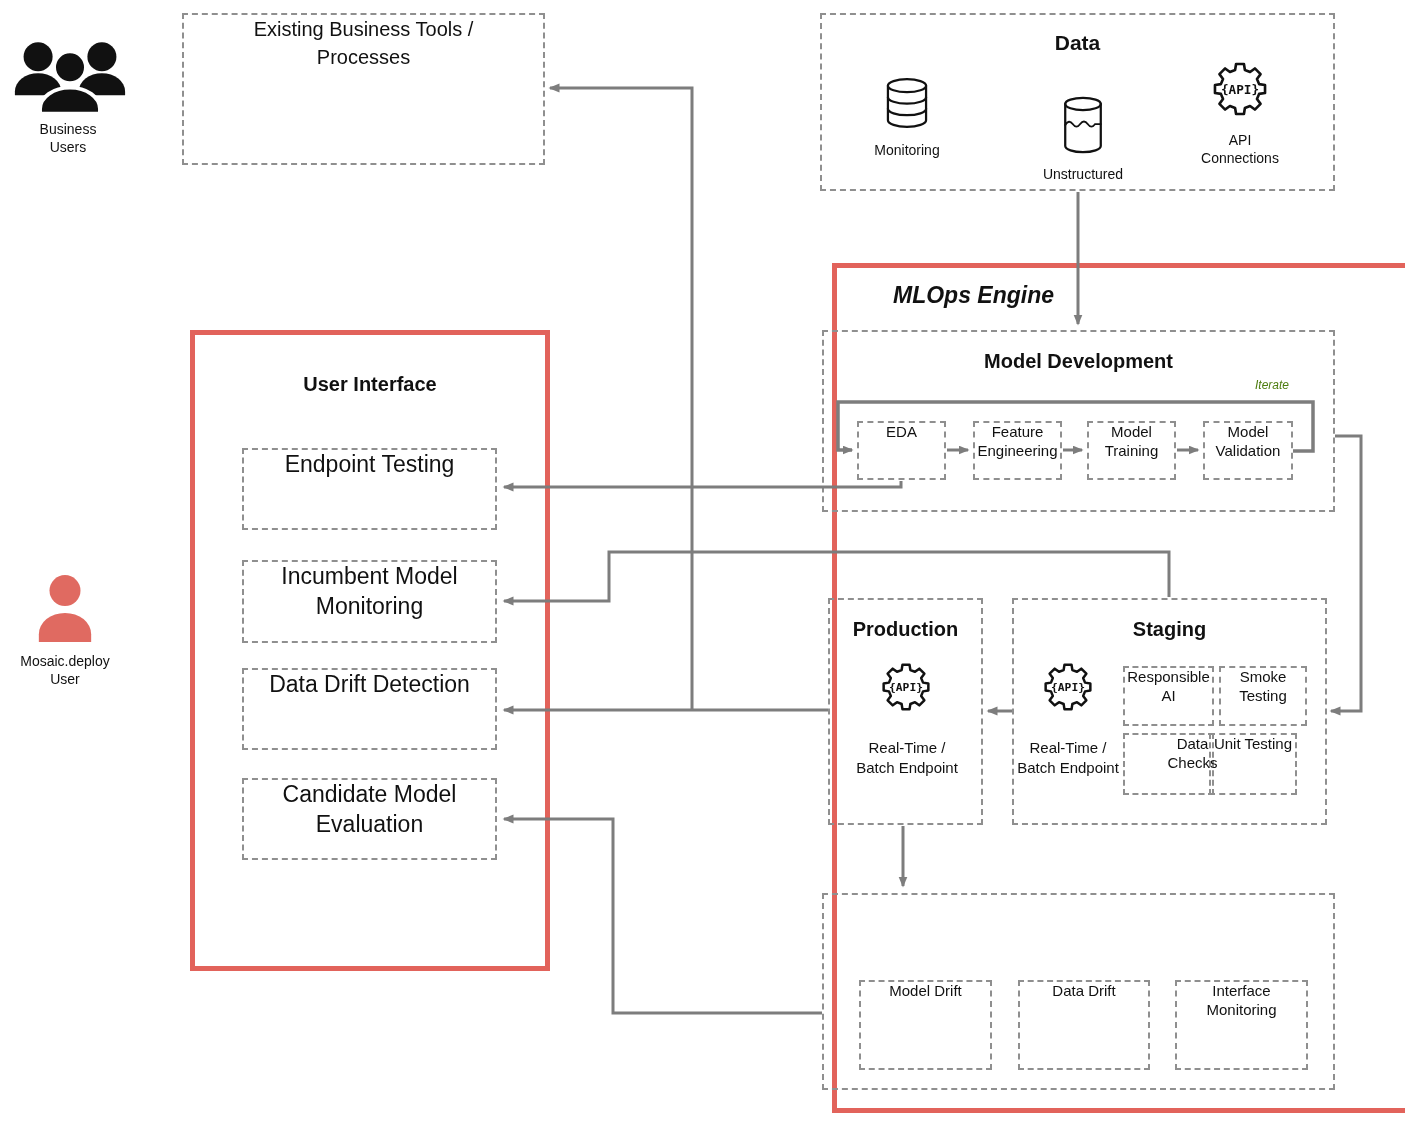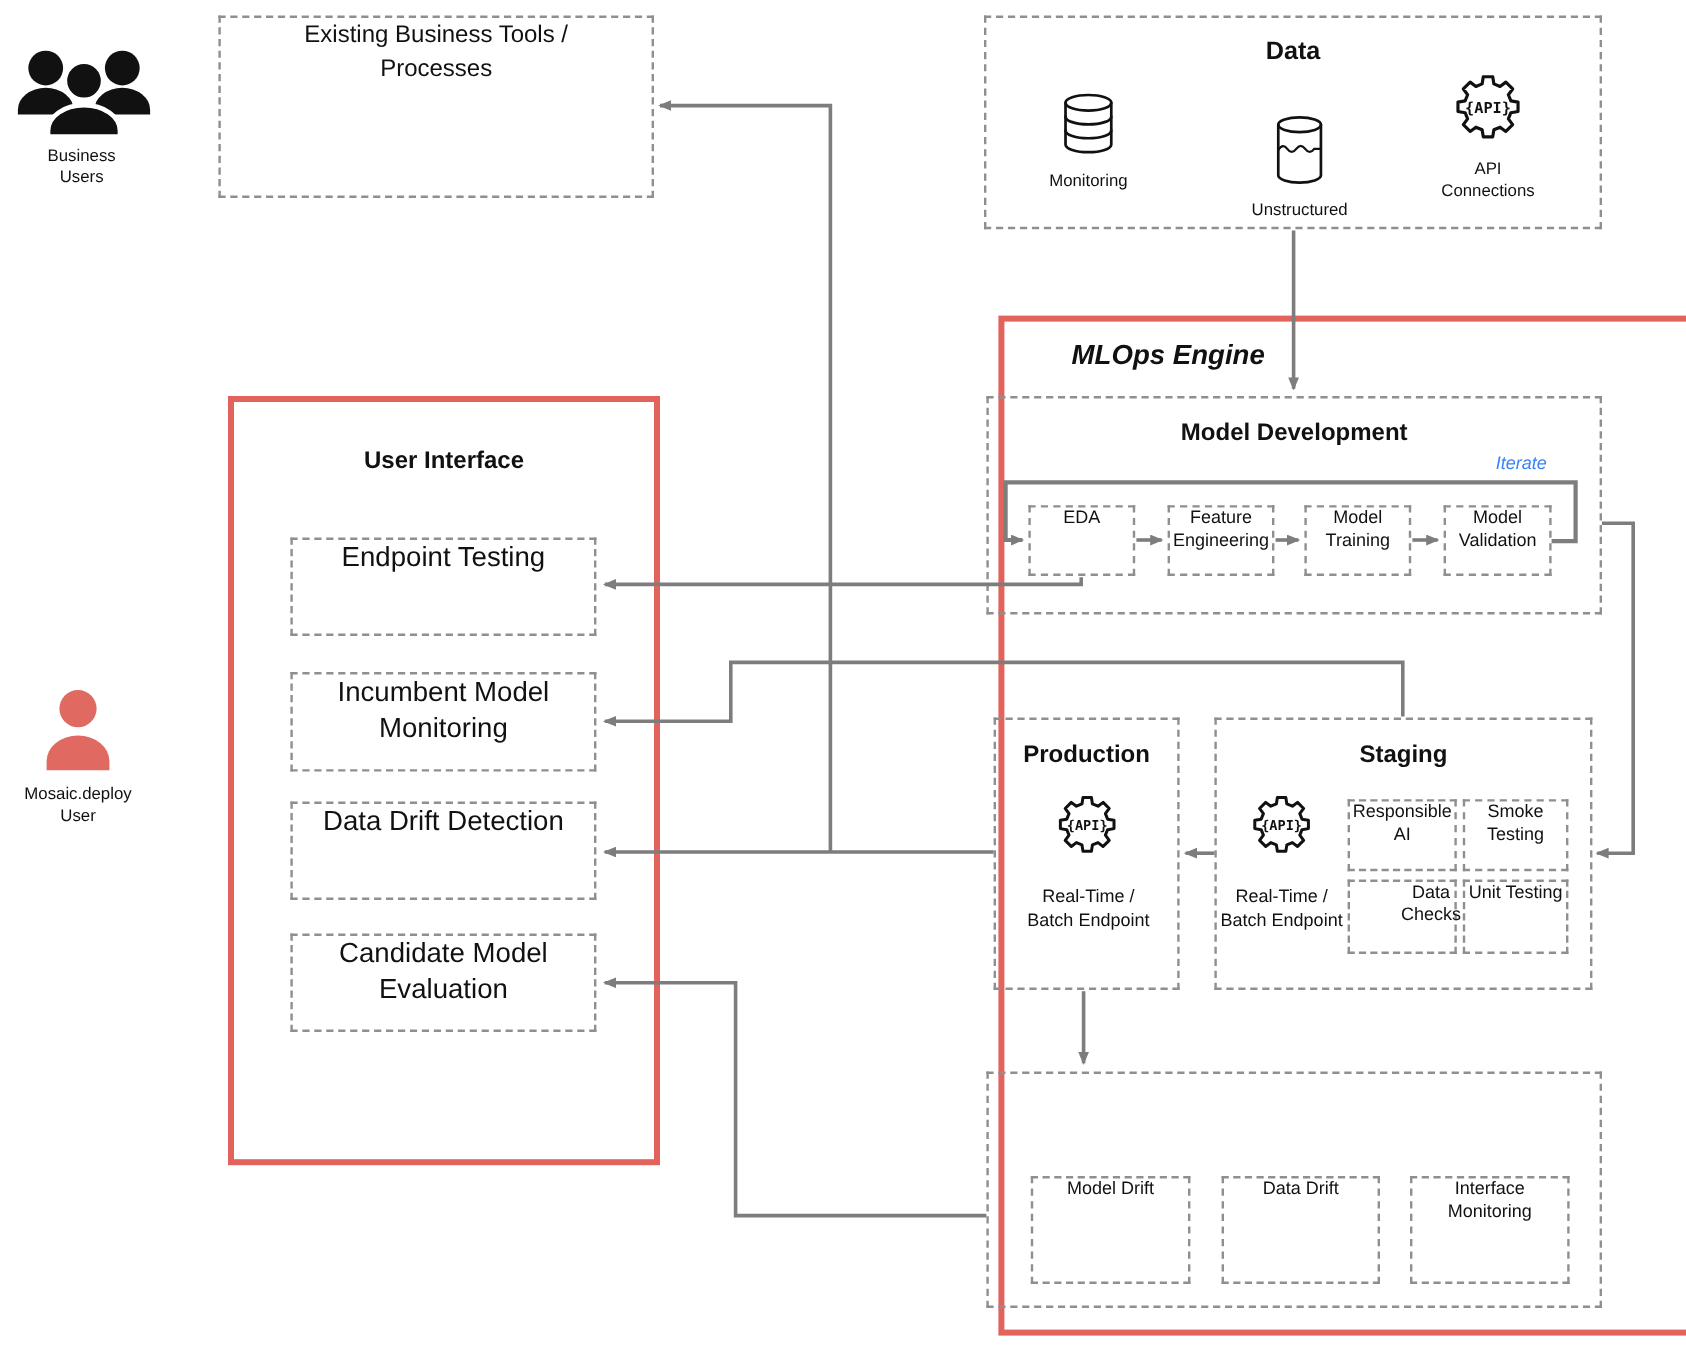--- a/index.html
+++ b/index.html
@@ -9,21 +9,21 @@
   }
   .dashed{position:absolute;border:2px dashed #8f8f8f;background:transparent;box-sizing:border-box;}
   .redbox{position:absolute;border:5px solid #e2635b;background:transparent;box-sizing:border-box;}
   .box-title{position:absolute;left:0;right:0;text-align:center;font-weight:bold;font-size:20px;color:#111;}
   .center-flex{display:flex;justify-content:center;text-align:center;}
   .small-label{position:absolute;font-size:14px;line-height:1.3;text-align:center;color:#111;}
   .node-label{font-size:15px;line-height:1.25;}
   .ui-item{font-size:23px;line-height:1.3;}
   .big-text{font-size:20px;line-height:1.4;}
   .mlops-title{position:absolute;font-size:23px;font-weight:bold;font-style:italic;color:#111;}
-  .iterate{position:absolute;font-size:15px;font-style:italic;color:#3b82f6;}
+  .iterate{position:absolute;font-size:12px;font-style:italic;color:#4d7c0f;}
   .endpoint-text{position:absolute;font-size:15px;line-height:1.3;text-align:center;color:#111;}
   svg{display:block;}
   #connectors{position:absolute;left:0;top:0;z-index:10;pointer-events:none;}
   .icon-svg{position:absolute;}
 </style>
 </head>
 <body>
 
 <div id="canvas">
 
@@ -135,21 +135,21 @@
     <div class="endpoint-text" style="left:-2px;top:138px;width:112px;">Real-Time / Batch Endpoint</div>
     <div class="dashed center-flex node-label" style="left:109px;top:66px;width:91px;height:60px;">
       <span style="display:inline-block;width:86px;">Responsible AI</span>
     </div>
     <div class="dashed center-flex node-label" style="left:205px;top:66px;width:88px;height:60px;">
       <span style="display:inline-block;width:60px;">Smoke Testing</span>
     </div>
     <div class="dashed center-flex node-label" style="left:109px;top:133px;width:91px;height:62px;">
       <span style="display:inline-block;width:60px;margin-left:48px;">Data Checks</span>
     </div>
-    <div class="dashed center-flex node-label" style="left:205px;top:133px;width:88px;height:62px;">
+    <div class="dashed center-flex node-label" style="left:195px;top:133px;width:88px;height:62px;">
       <span>Unit Testing</span>
     </div>
   </div>
 
   <div class="dashed" style="left:822px;top:893px;width:513px;height:197px;">
     <div class="dashed center-flex node-label" style="left:35px;top:85px;width:133px;height:90px;">
       <span>Model Drift</span>
     </div>
     <div class="dashed center-flex node-label" style="left:194px;top:85px;width:132px;height:90px;">
       <span>Data Drift</span>

